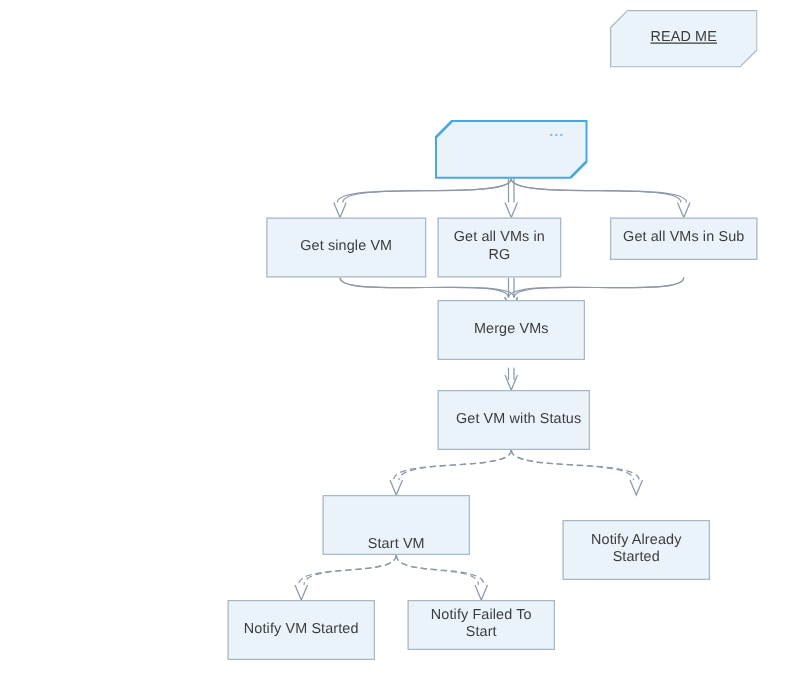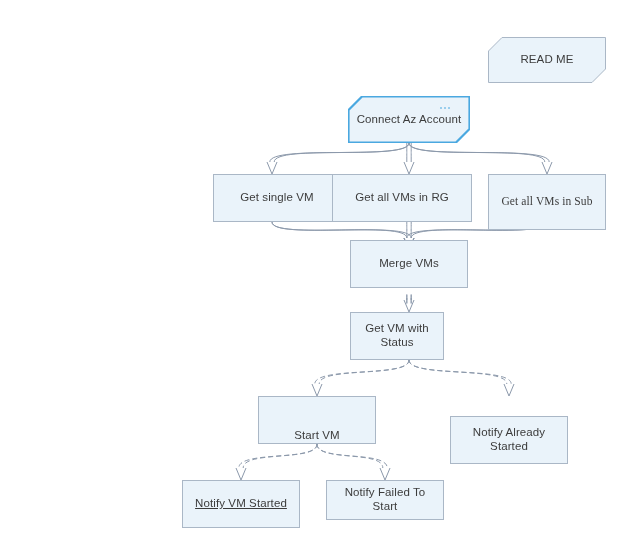--- a/index.html
+++ b/index.html
@@ -130,58 +130,57 @@
         <path d="M 317 444 C 317 462 243.2 450 243.2 468" fill="none" stroke="#8c99ab" stroke-width="1" stroke-dasharray="5 3"></path>
         <path d="M 236 468 L 241 480 L 246 468" fill="none" stroke="#8c99ab" stroke-width="1" stroke-linejoin="miter"></path>
       </g>
       <g>
         <path d="M 317 444 C 317 462 382.8 450 382.8 468" fill="none" stroke="#8c99ab" stroke-width="1" stroke-dasharray="5 3"></path>
         <path d="M 317 444 C 317 462 387.2 450 387.2 468" fill="none" stroke="#8c99ab" stroke-width="1" stroke-dasharray="5 3"></path>
         <path d="M 380 468 L 385 480 L 390 468" fill="none" stroke="#8c99ab" stroke-width="1" stroke-linejoin="miter"></path>
       </g>
     </svg>
   <div id="nodes">
-      <div class="node cut" style="left: 488px; top: 37px; width: 118px; height: 46px;">
+      <div class="node cut" style="left: 488px; top: 8px; width: 118px; height: 46px; text-decoration: underline;">
         <svg class="cut-shape" viewBox="0 0 118 46">
           <path d="M 14 0.5 L 117.5 0.5 L 117.5 32 L 104 45.5 L 0.5 45.5 L 0.5 14 Z" fill="#eaf3fa" stroke="#aab7c6" stroke-width="1" stroke-linejoin="round"></path>
         </svg>
         <span class="node-label">READ ME</span>
       </div>
       <div class="node cut selected" style="left: 348px; top: 96px; width: 122px; height: 47px;">
         <svg class="cut-shape" viewBox="0 0 122 47">
           <path d="M 14 0.5 L 121.5 0.5 L 121.5 33 L 108 46.5 L 0.5 46.5 L 0.5 14 Z" fill="#eaf3fa" stroke="#4aa8e0" stroke-width="2.2" stroke-linejoin="round"></path>
         </svg>
-        <span class="node-label">Connect Az Account</span>
       </div>
       <div class="ellipsis" style="left: 440px; top: 107px;">
         <i></i>
         <i></i>
         <i></i>
       </div>
       <div class="node" style="left: 213px; top: 174px; width: 128px; height: 48px;">
         <span class="node-label">Get single VM</span>
       </div>
-      <div class="node" style="left: 332px; top: 174px; width: 140px; height: 48px; text-align: center;">
+      <div class="node" style="left: 350px; top: 174px; width: 99px; height: 48px; text-align: center;">
         <span class="node-label">Get all VMs in RG</span>
       </div>
-      <div class="node" style="left: 488px; top: 174px; width: 118px; height: 56px; font-family: Liberation Serif, serif;">
+      <div class="node" style="left: 488px; top: 174px; width: 118px; height: 34px;">
         <span class="node-label">Get all VMs in Sub</span>
       </div>
       <div class="node" style="left: 350px; top: 240px; width: 118px; height: 48px;">
         <span class="node-label">Merge VMs</span>
       </div>
-      <div class="node" style="left: 350px; top: 312px; width: 94px; height: 48px;">
+      <div class="node" style="left: 350px; top: 312px; width: 122px; height: 48px; justify-content: flex-end;">
         <span class="node-label">Get VM with Status</span>
       </div>
       <div class="node" style="left: 258px; top: 396px; width: 118px; height: 48px; align-items: flex-end;">
         <span class="node-label">Start VM</span>
       </div>
       <div class="node" style="left: 450px; top: 396px; width: 118px; height: 48px; margin-top: 20px;">
         <span class="node-label">Notify Already Started</span>
       </div>
-      <div class="node" style="left: 182px; top: 480px; width: 118px; height: 48px; text-decoration: underline;">
+      <div class="node" style="left: 182px; top: 480px; width: 118px; height: 48px;">
         <span class="node-label">Notify VM Started</span>
       </div>
       <div class="node" style="left: 326px; top: 480px; width: 118px; height: 40px;">
         <span class="node-label">Notify Failed To Start</span>
       </div>
     </div>
 </div>
 
 </body></html>

